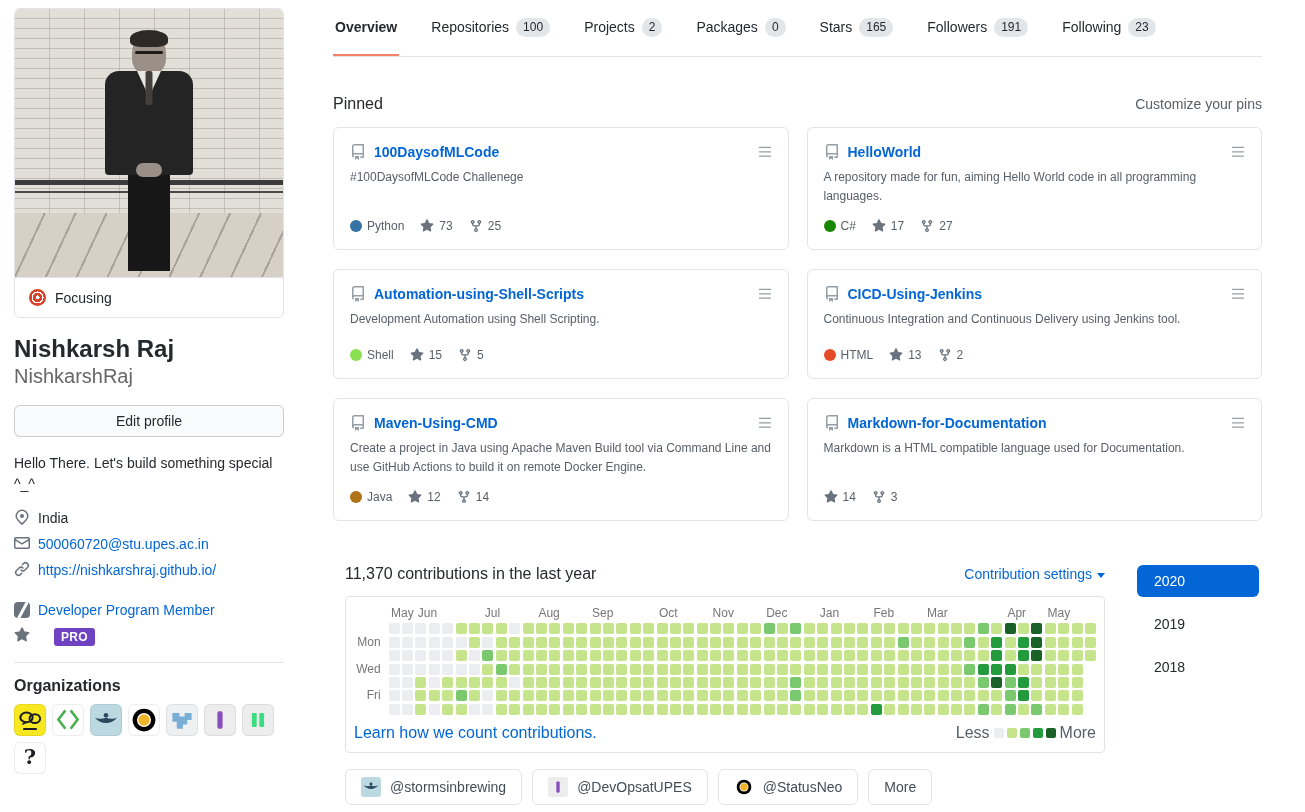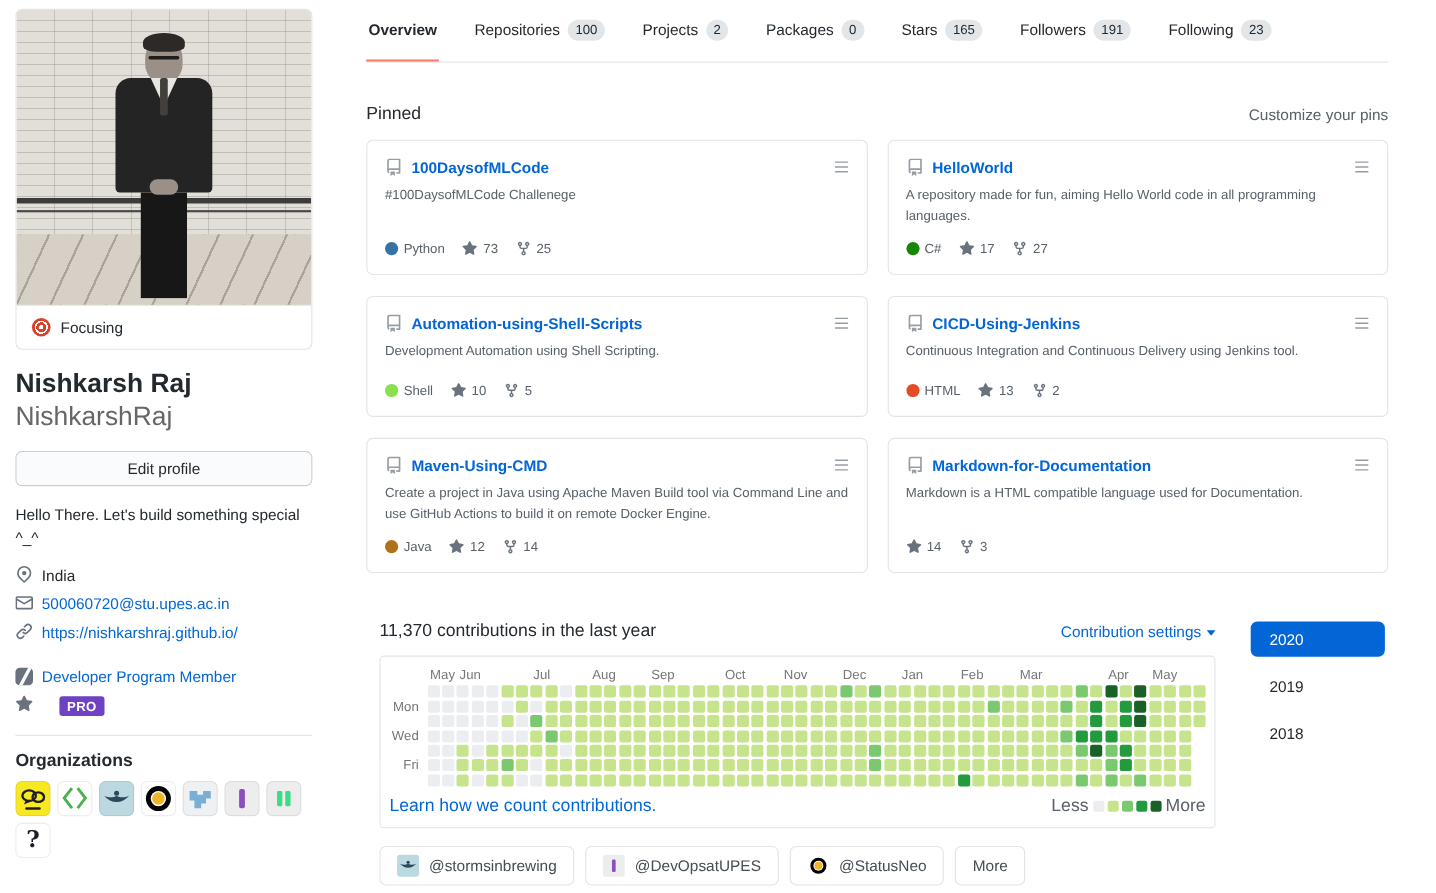--- a/index.html
+++ b/index.html
@@ -26,21 +26,21 @@
   .p-torso { width:88px; height:104px; margin:-4px auto 0; background:#242424; border-radius:14px 14px 4px 4px; position:relative; }
   .p-torso:before { content:""; position:absolute; top:0; left:50%; transform:translateX(-50%);
                     border-left:12px solid transparent; border-right:12px solid transparent; border-top:26px solid #e8e6e2; }
   .p-torso:after { content:""; position:absolute; top:0; left:50%; transform:translateX(-50%); width:7px; height:34px; background:#43403c; border-radius:2px; }
   .p-hands { position:absolute; top:92px; left:50%; transform:translateX(-50%); width:26px; height:14px; background:#9a9088; border-radius:7px; }
   .p-legs { width:42px; height:96px; margin:0 auto; background:#171717; }
   .status-row { display:flex; align-items:center; gap:9px; padding:11px 14px; border-top:1px solid #e1e4e8; font-size:14px; cursor:pointer; }
   .target { width:17px; height:17px; border-radius:50%; flex:0 0 auto;
             background:radial-gradient(circle at 50% 50%, #fff 0 2px, #d8432a 2px 4.5px, #fff 4.5px 6px, #d8432a 6px 8.5px); }
   .profile-name { font-size:24px; font-weight:700; margin-top:17px; line-height:1.2; }
-  .profile-login { font-size:24px; font-weight:300; color:#666; margin-top:1px; }
+  .profile-login { font-size:20px; font-weight:300; color:#666; margin-top:1px; }
   .edit-btn { margin-top:17px; width:100%; height:32px; background:#fafbfc; border:1px solid rgba(27,31,35,.2);
               border-radius:6px; font-size:14px; font-weight:500; color:#24292e; cursor:pointer; font-family:inherit; }
   .bio { margin-top:16px; font-size:14px; line-height:1.5; }
   .details { margin-top:14px; display:flex; flex-direction:column; gap:7px; font-size:14px; }
   .detail-row { display:flex; align-items:center; gap:8px; }
   .detail-row svg { flex:0 0 auto; }
   .program-row { margin-top:22px; display:flex; align-items:center; gap:8px; font-size:14px; }
   .dp-icon { width:16px; height:16px; background:#6a737d; border-radius:4px; position:relative; overflow:hidden; flex:0 0 auto; }
   .dp-icon span { position:absolute; left:7px; top:-2px; width:3px; height:22px; background:#fff; transform:rotate(28deg); }
   .pro-row { margin-top:9px; display:flex; align-items:center; gap:24px; }
@@ -328,21 +328,21 @@
     <div class="card-desc">Development Automation using Shell Scripting.</div>
     <div class="card-meta">
       <span class="meta-item">
       <span class="lang-dot" style="background:#89e051"></span>
       <span>Shell</span>
             </span>
       <span class="meta-item">
               <svg width="14" height="14" viewBox="0 0 16 16" fill="#6a737d">
                 <path d="M8 .25a.75.75 0 0 1 .673.418l1.882 3.815 4.21.612a.75.75 0 0 1 .416 1.279l-3.046 2.97.719 4.192a.751.751 0 0 1-1.088.791L8 12.347l-3.766 1.98a.75.75 0 0 1-1.088-.79l.72-4.194L.818 6.374a.75.75 0 0 1 .416-1.28l4.21-.611L7.327.668A.75.75 0 0 1 8 .25Z"></path>
               </svg>
-              <span>10</span>
+              <span>15</span>
             </span>
       <span class="meta-item">
               <svg width="14" height="14" viewBox="0 0 16 16" fill="#6a737d">
                 <path d="M5 5.372v.878c0 .414.336.75.75.75h4.5a.75.75 0 0 0 .75-.75v-.878a2.25 2.25 0 1 1 1.5 0v.878a2.25 2.25 0 0 1-2.25 2.25h-1.5v2.128a2.251 2.251 0 1 1-1.5 0V8.5h-1.5A2.25 2.25 0 0 1 3.5 6.25v-.878a2.25 2.25 0 1 1 1.5 0ZM5 3.25a.75.75 0 1 0-1.5 0 .75.75 0 0 0 1.5 0Zm6.75.75a.75.75 0 1 0 0-1.5.75.75 0 0 0 0 1.5Zm-3 8.75a.75.75 0 1 0-1.5 0 .75.75 0 0 0 1.5 0Z"></path>
               </svg>
               <span>5</span>
             </span>
     </div>
         </div>
         <div class="card">

